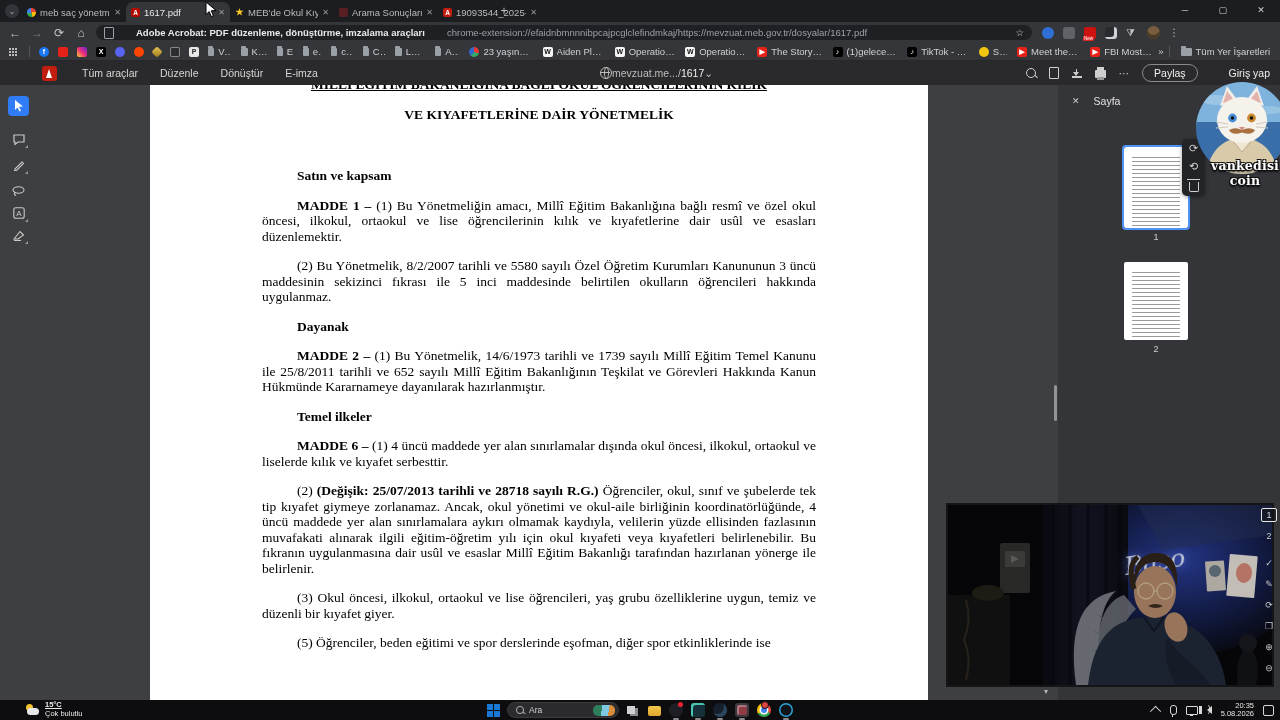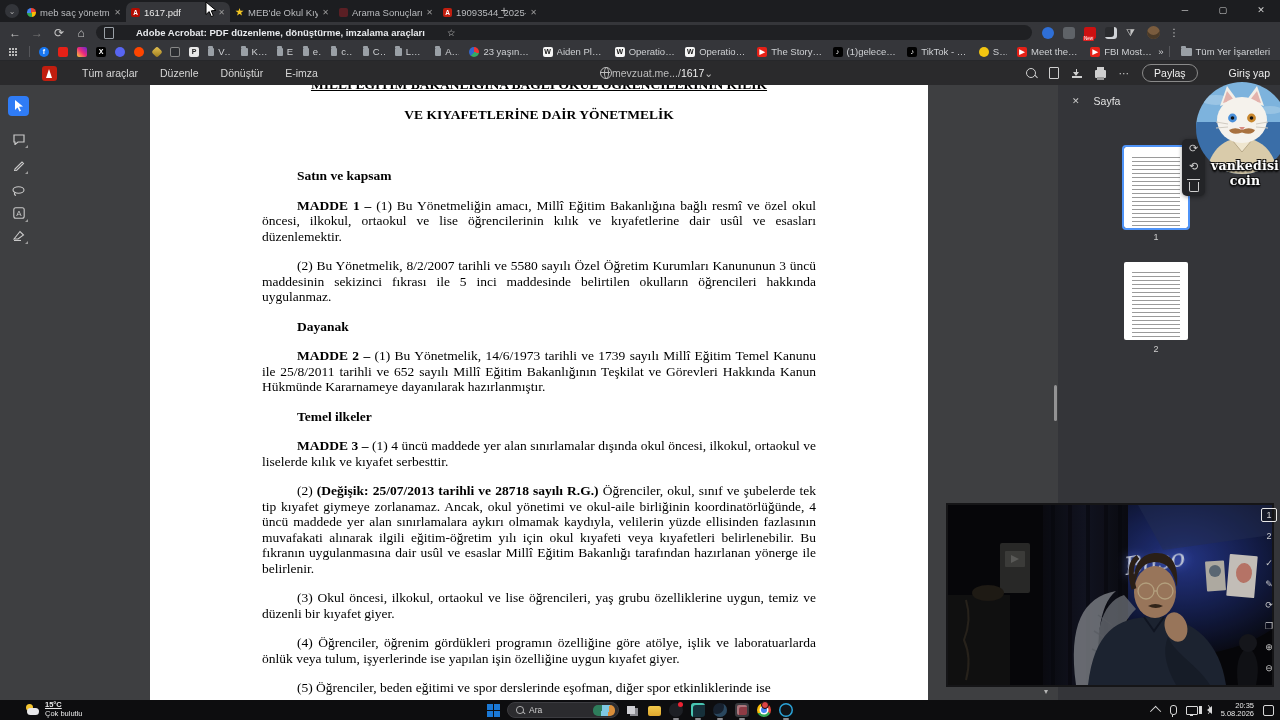--- a/index.html
+++ b/index.html
@@ -253,20 +253,21 @@
   </div>
 
   <div id="addrbar">
     <span class="navbtn" style="margin-left:4px">←</span>
     <span class="navbtn dim">→</span>
     <span class="navbtn">⟳</span>
     <span class="navbtn">⌂</span>
     <div id="omnibox">
       <span class="doc-ico"></span>
       <span id="ext-title">Adobe Acrobat: PDF düzenleme, dönüştürme, imzalama araçları</span>
+      <span id="ext-url">chrome-extension://efaidnbmnnnibpcajpcglclefindmkaj/https://mevzuat.meb.gov.tr/dosyalar/1617.pdf</span>
       <span style="color:#c4c4c4">☆</span>
     </div>
     <div id="addr-right">
       <span class="extico e-blue"></span>
       <span class="extico e-gray"></span>
       <span class="extico e-new"></span>
       <span class="extico e-moon"></span>
       <span class="puzzle">⧩</span>
       <span class="avatar-sm"></span>
       <span class="kebab">⋮</span>
@@ -436,24 +437,23 @@
     <div id="page">
       <p class="t1">MİLLÎ EĞİTİM BAKANLIĞINA BAĞLI OKUL ÖĞRENCİLERİNİN KILIK</p>
       <p class="t2">VE KIYAFETLERİNE DAİR YÖNETMELİK</p>
       <div id="doc-blocks">
           <p class="doc-h first"><b>Satın ve kapsam</b></p>
           <p class="doc-p"><b>MADDE 1 – </b><span>(1) Bu Yönetmeliğin amacı, Millî Eğitim Bakanlığına bağlı resmî ve özel okul öncesi, ilkokul, ortaokul ve lise öğrencilerinin kılık ve kıyafetlerine dair usûl ve esasları düzenlemektir.</span></p>
           <p class="doc-p"><span>(2) Bu Yönetmelik, 8/2/2007 tarihli ve 5580 sayılı Özel Öğretim Kurumları Kanununun 3 üncü maddesinin sekizinci fıkrası ile 5 inci maddesinde belirtilen okulların öğrencileri hakkında uygulanmaz.</span></p>
           <p class="doc-h"><b>Dayanak</b></p>
           <p class="doc-p"><b>MADDE 2 – </b><span>(1) Bu Yönetmelik, 14/6/1973 tarihli ve 1739 sayılı Millî Eğitim Temel Kanunu ile 25/8/2011 tarihli ve 652 sayılı Millî Eğitim Bakanlığının Teşkilat ve Görevleri Hakkında Kanun Hükmünde Kararnameye dayanılarak hazırlanmıştır.</span></p>
           <p class="doc-h"><b>Temel ilkeler</b></p>
-          <p class="doc-p"><b>MADDE 3 – </b><span>(1) 4 üncü maddede yer alan sınırlamalar dışında okul öncesi, ilkokul, ortaokul ve liselerde kılık ve kıyafet serbesttir.</span></p>
+          <p class="doc-p"><b>MADDE 6 – </b><span>(1) 4 üncü maddede yer alan sınırlamalar dışında okul öncesi, ilkokul, ortaokul ve liselerde kılık ve kıyafet serbesttir.</span></p>
           <p class="doc-p"><span>(2) </span><b>(Değişik: 25/07/2013 tarihli ve 28718 sayılı R.G.) </b><span>Öğrenciler, okul, sınıf ve şubelerde tek tip kıyafet giymeye zorlanamaz. Ancak, okul yönetimi ve okul-aile birliğinin koordinatörlüğünde, 4 üncü maddede yer alan sınırlamalara aykırı olmamak kaydıyla, velilerin yüzde ellisinden fazlasının muvafakati alınarak ilgili eğitim-öğretim yılı için okul kıyafeti veya kıyafetleri belirlenebilir. Bu fıkranın uygulanmasına dair usûl ve esaslar Millî Eğitim Bakanlığı tarafından hazırlanan yönerge ile belirlenir.</span></p>
           <p class="doc-p"><span>(3) Okul öncesi, ilkokul, ortaokul ve lise öğrencileri, yaş grubu özelliklerine uygun, temiz ve düzenli bir kıyafet giyer.</span></p>
-          <p class="doc-p"><span>(4) Öğrenciler, öğrenim gördükleri programın özelliğine göre atölye, işlik ve laboratuarlarda önlük veya tulum, işyerlerinde ise yapılan işin özelliğine uygun kıyafet giyer.</span></p>
           <p class="doc-p"><span>(5) Öğrenciler, beden eğitimi ve spor derslerinde eşofman, diğer spor etkinliklerinde ise</span></p>
         </div>
     </div>
 
     <div id="doc-scroll"></div>
     <div id="page-chevron">▾</div>
 
     <div id="sidebar">
       <div id="sb-head">
         <span id="sb-close">✕</span>

